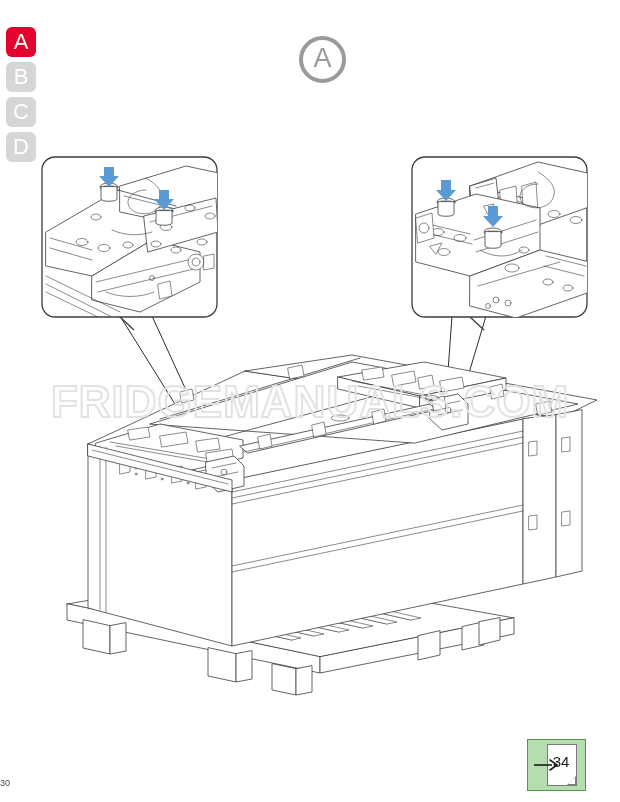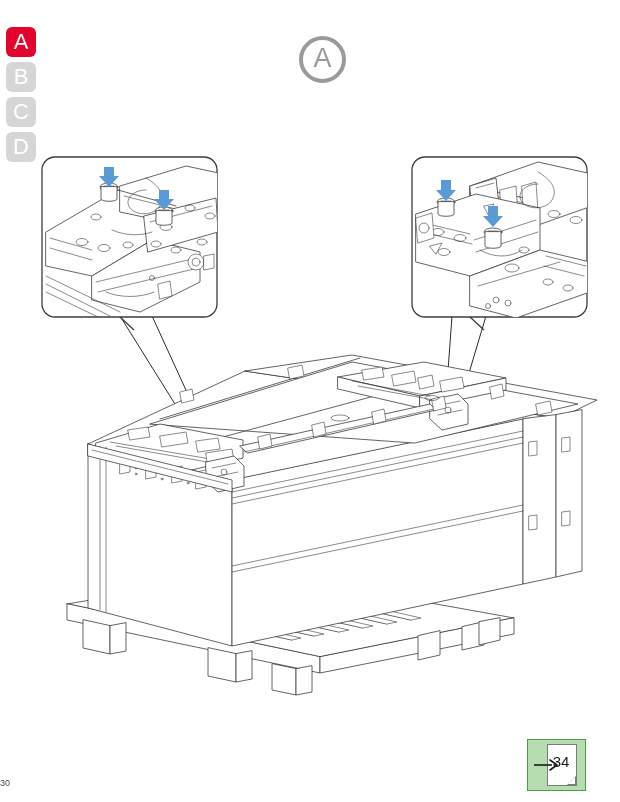--- a/index.html
+++ b/index.html
@@ -502,20 +502,23 @@
         </g>
         <g class="arw">
           <path d="M 488 206 L 498 206 L 498 216 L 503 216 L 493 227 L 483 216 L 488 216 Z"></path>
         </g>
 
         <path class="box" fill="none" d="M 470 317 L 484 330"></path>
       </g>
     </svg>
   </div>
 
+  <div id="watermark">
+    <span class="wm-text">FRIDGEMANUALS.COM</span>
+  </div>
 
   <div id="next-ref">
     <div class="doc">
       <div class="page-num">34</div>
       <div class="fold"></div>
       <div class="fold-inner"></div>
     </div>
     <svg class="arrow-svg" width="24" height="14" viewBox="0 0 24 14">
       <path d="M 0 7 L 18 7" stroke="#1a1a1a" stroke-width="1.6" fill="none"></path>
       <path d="M 16 2 L 23 7 L 16 12" stroke="#1a1a1a" stroke-width="1.6" fill="none" stroke-linecap="round" stroke-linejoin="round"></path>

